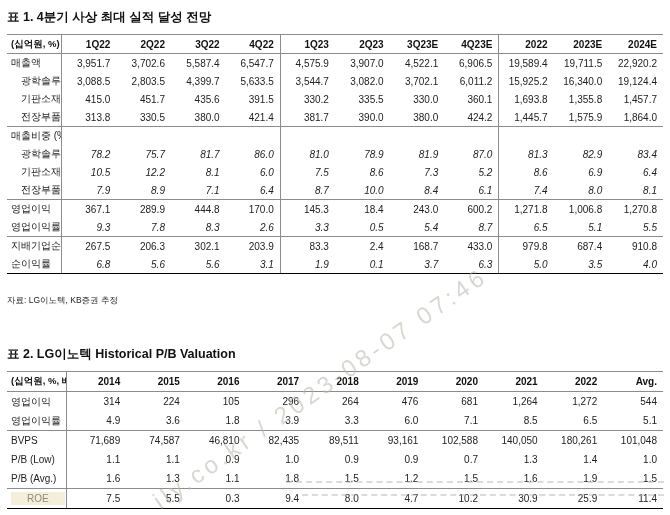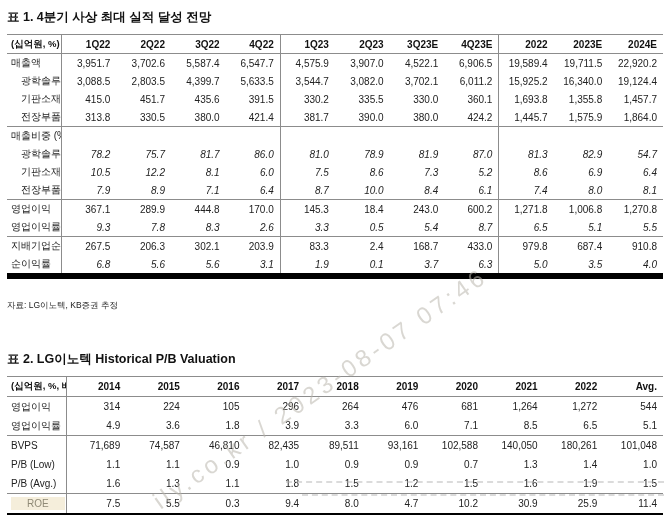--- a/index.html
+++ b/index.html
@@ -14,21 +14,21 @@
     font-size:10px;height:18px;padding:0 6px 0 0;text-align:right;
     white-space:nowrap;overflow:hidden;font-weight:normal;color:#222;
   }
   #t2 th,#t2 td{height:19px;}
   thead th{font-weight:bold;color:#111;border-top:1px solid #8c8c8c;border-bottom:1px solid #8c8c8c;}
   .lbl{text-align:left;padding:0 2px 0 4px;border-right:1px solid #8c8c8c;}
   th.lbl{font-size:9.5px;margin-top:44px;}
   .ind{padding-left:14px;}
   .it{font-style:italic;}
   tr.rule td{border-top:1px solid #8c8c8c;}
-  tbody tr:last-child td{border-bottom:6px solid #000000;margin-left:36px;}
+  tbody tr:last-child td{border-bottom:1px solid #000000;margin-left:36px;}
   #t1 th:nth-child(6),#t1 td:nth-child(6),
   #t1 th:nth-child(10),#t1 td:nth-child(10){border-left:1px solid #8c8c8c;}
   .hl{background:#f5eedb;color:#8f8a76;padding:1px 16px;}
   .source{font-size:8.5px;color:#222;margin-top:21px;line-height:10px;}
   .t2sec{margin-top:42px;}
   .watermark{
     position:absolute;left:148px;top:492px;transform:rotate(-35deg);transform-origin:0 0;
     font-size:24px;letter-spacing:4px;color:rgba(185,182,173,0.55);
     white-space:nowrap;pointer-events:none;z-index:5;
   }
@@ -140,21 +140,21 @@
             <td class="it">78.2</td>
             <td class="it">75.7</td>
             <td class="it">81.7</td>
             <td class="it">86.0</td>
             <td class="it">81.0</td>
             <td class="it">78.9</td>
             <td class="it">81.9</td>
             <td class="it">87.0</td>
             <td class="it">81.3</td>
             <td class="it">82.9</td>
-            <td class="it">54.7</td>
+            <td class="it">83.4</td>
           </tr>
           <tr>
             <td class="lbl ind">기판소재</td>
             <td class="it">10.5</td>
             <td class="it">12.2</td>
             <td class="it">8.1</td>
             <td class="it">6.0</td>
             <td class="it">7.5</td>
             <td class="it">8.6</td>
             <td class="it">7.3</td>

